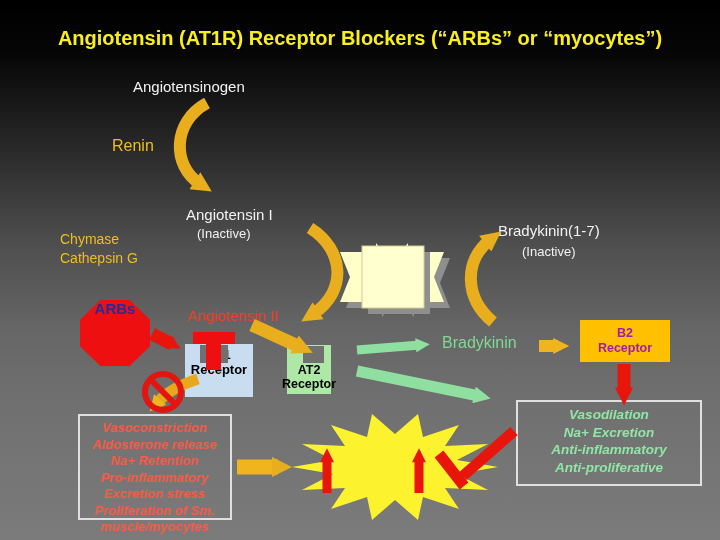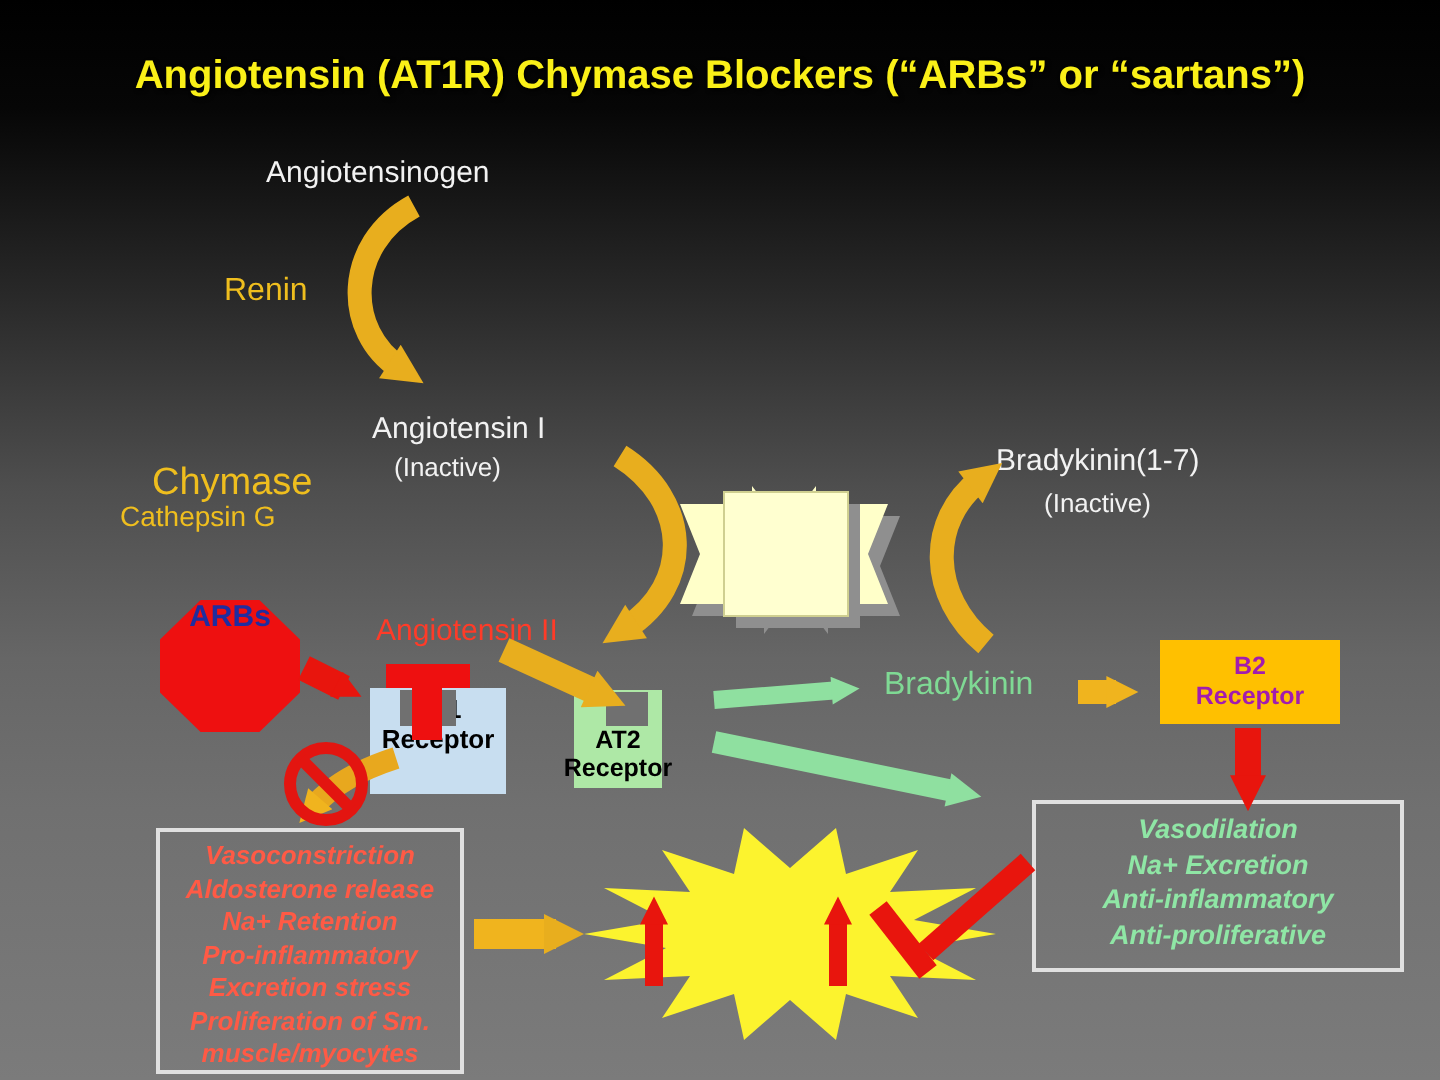--- a/index.html
+++ b/index.html
@@ -13,38 +13,38 @@
   #svg-under{z-index:1;}
   .labels{z-index:2;}
   #svg-over{z-index:3;}
   #title{left:0;top:27px;width:720px;text-align:center;font-size:20px;font-weight:bold;color:#faf018;z-index:2;text-shadow:1px 1px 2px #000;}
   .wlabel{color:#f2f2f2;}
   .goldlabel{color:#efbe1e;}
   #lbl-angiotensinogen{left:133px;top:78px;font-size:15px;}
   #lbl-renin{left:112px;top:137px;font-size:16px;}
   #lbl-angiotensin-i{left:186px;top:206px;font-size:15px;}
   #lbl-inactive-1{left:197px;top:226px;font-size:13px;}
-  #lbl-chymase{left:76px;top:231px;font-size:19px;}
+  #lbl-chymase{left:60px;top:231px;font-size:14px;}
   #lbl-cathepsin{left:60px;top:250px;font-size:14px;}
   #lbl-angiotensin-ii{left:188px;top:307px;font-size:15px;color:#ff3b28;}
   #lbl-brady17{left:498px;top:222px;font-size:15px;}
   #lbl-inactive-2{left:522px;top:244px;font-size:13px;}
   #lbl-bradykinin{left:442px;top:334px;font-size:16px;color:#7fd994;}
   #lbl-ace{left:362px;top:264px;width:62px;text-align:center;font-size:21px;font-weight:bold;color:#1f35b8;}
   #arbs-octagon{left:80px;top:300px;width:70px;height:66px;background:#ee1010;
     clip-path:polygon(29% 0,71% 0,100% 30%,100% 70%,71% 100%,29% 100%,0 70%,0 30%);
     display:flex;justify-content:center;font-size:15px;font-weight:bold;color:#1f2da0;}
   .receptor{display:flex;flex-direction:column;justify-content:flex-end;align-items:center;
     font-weight:bold;color:#000;text-align:center;}
   #at1-box{left:185px;top:344px;width:68px;height:53px;background:#c8def0;font-size:13px;line-height:15px;padding-bottom:20px;box-sizing:border-box;}
   #at2-box{left:287px;top:345px;width:44px;height:49px;background:#aee8a6;font-size:12.5px;line-height:14px;padding-bottom:3px;box-sizing:border-box;}
   #b2-box{left:580px;top:320px;width:90px;height:42px;background:#ffc000;font-size:12.5px;line-height:15px;
     display:flex;flex-direction:column;justify-content:center;align-items:center;font-weight:bold;color:#a21caf;}
   .effectbox{border:2px solid #e0e0e0;box-sizing:border-box;text-align:center;font-weight:bold;font-style:italic;}
-  #vasoconstriction-box{left:78px;top:414px;width:154px;height:123px;padding-top:4px;font-size:13px;color:#ff5a45;}
+  #vasoconstriction-box{left:78px;top:414px;width:154px;height:106px;padding-top:4px;font-size:13px;color:#ff5a45;}
   #vasoconstriction-box div{height:16.5px;}
   #vasodilation-box{left:516px;top:400px;width:186px;height:86px;padding-top:5px;font-size:13.5px;color:#8fe6a5;}
   #vasodilation-box div{height:17.5px;}
   #bp-line1{left:340px;top:452px;font-size:15px;font-weight:bold;font-style:italic;color:#000;}
   #bp-line2{left:340px;top:470px;font-size:15px;font-weight:bold;font-style:italic;color:#000;}
 </style>
 </head>
 <body>
 
 <div id="slide">
@@ -86,21 +86,21 @@
 
     <polygon fill="#fcf32e" points="498,467 457,474 488,490 445,488 459,509 423,497 418,520 395,500 372,520 367,497 331,509 345,488 302,490 333,474 292,467 333,460 302,444 345,446 331,425 367,437 372,414 395,434 418,414 423,437 459,425 445,446 488,444 457,460"></polygon>
 
     <line x1="237" y1="467" x2="278" y2="467" stroke="#f0b41e" stroke-width="15" marker-end="url(#mkGold)"></line>
     <line x1="357" y1="350" x2="420" y2="345" stroke="#8fe0a0" stroke-width="9" marker-end="url(#mkGreenSm)"></line>
     <line x1="357" y1="371" x2="479" y2="396" stroke="#8fe0a0" stroke-width="11" marker-end="url(#mkGreen)"></line>
     <line x1="539" y1="346" x2="558" y2="346" stroke="#f0b41e" stroke-width="12" marker-end="url(#mkGoldSm)"></line>
   </svg>
 
   <div class="labels">
-    <div id="title" class="abs">Angiotensin (AT1R) Chymase Blockers (“ARBs” or “sartans”)</div>
+    <div id="title" class="abs">Angiotensin (AT1R) Receptor Blockers (“ARBs” or “myocytes”)</div>
 
     <div id="lbl-angiotensinogen" class="abs wlabel">Angiotensinogen</div>
     <div id="lbl-renin" class="abs goldlabel">Renin</div>
     <div id="lbl-angiotensin-i" class="abs wlabel">Angiotensin I</div>
     <div id="lbl-inactive-1" class="abs wlabel">(Inactive)</div>
     <div id="lbl-chymase" class="abs goldlabel">Chymase</div>
     <div id="lbl-cathepsin" class="abs goldlabel">Cathepsin G</div>
     <div id="lbl-angiotensin-ii" class="abs">Angiotensin II</div>
     <div id="lbl-brady17" class="abs wlabel">Bradykinin(1-7)</div>
     <div id="lbl-inactive-2" class="abs wlabel">(Inactive)</div>

